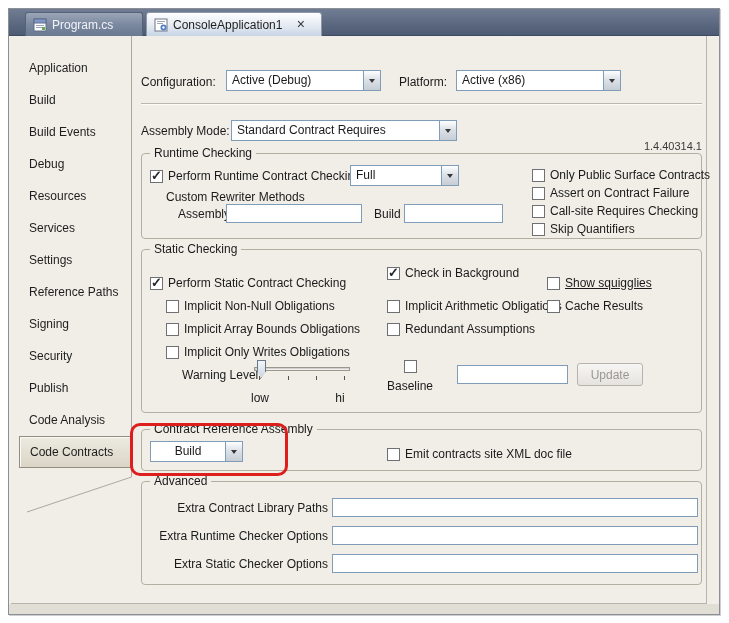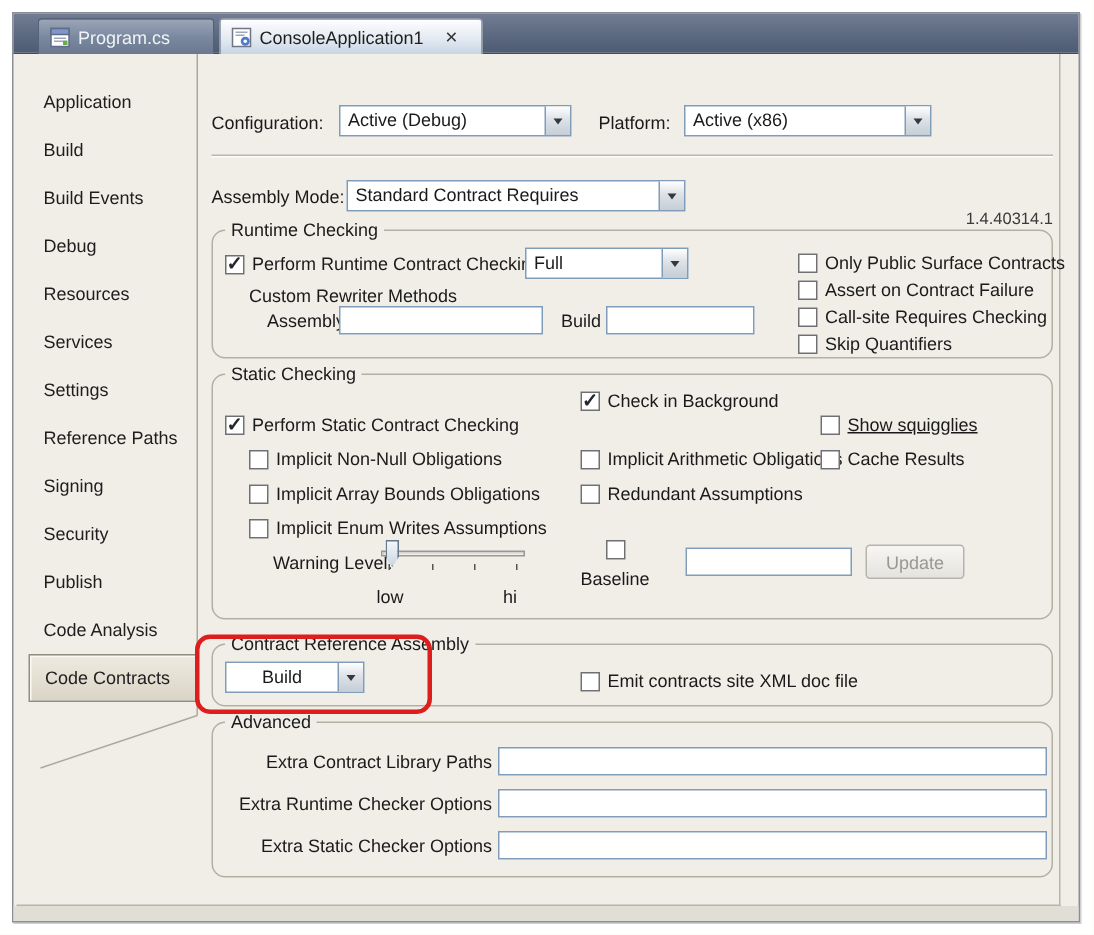--- a/index.html
+++ b/index.html
@@ -94,21 +94,21 @@
     border: 1px solid #6F7073; position: relative;
   }
   .cb.checked::after {
     content: "\2713"; position: absolute; left: 0px; top: -3px;
     font-size: 13px; font-weight: bold; color: #24272B;
   }
   .cblabel { font-size: 12px; line-height: 16px; }
   .underline { text-decoration: underline; }
   .grp {
     position: absolute; border: 1px solid #B3B0A3;
-    border-radius: 9px;
+    border-radius: 4px;
   }
   .grp-title {
     position: absolute; top: -8px; left: 8px; background: #F0EEE7;
     padding: 0 4px; font-size: 12px; white-space: nowrap;
   }
   .separator {
     position: absolute; height: 2px;
     border-top: 1px solid #BAB7AC; border-bottom: 1px solid #FDFCF9;
   }
   .btn-disabled {
@@ -271,21 +271,21 @@
     </div>
   </div>
 
   <div class="grp" style="left:132px; top:240px; width:561px; height:164px;">
     <div class="grp-title">Static Checking</div>
 
     <div class="cbrow" style="left:8px; top:25px;">
       <span class="cb checked"></span>
       <span class="cblabel">Perform Static Contract Checking</span>
     </div>
-    <div class="cbrow" style="left:245px; top:9px;">
+    <div class="cbrow" style="left:245px; top:15px;">
       <span class="cb checked"></span>
       <span class="cblabel">Check in Background</span>
     </div>
     <div class="cbrow" style="left:405px; top:25px;">
       <span class="cb"></span>
       <span class="cblabel underline">Show squigglies</span>
     </div>
 
     <div class="cbrow" style="left:24px; top:48px;">
       <span class="cb"></span>
@@ -304,21 +304,21 @@
       <span class="cb"></span>
       <span class="cblabel">Implicit Array Bounds Obligations</span>
     </div>
     <div class="cbrow" style="left:245px; top:71px;">
       <span class="cb"></span>
       <span class="cblabel">Redundant Assumptions</span>
     </div>
 
     <div class="cbrow" style="left:24px; top:94px;">
       <span class="cb"></span>
-      <span class="cblabel">Implicit Enum Writes Assumptions</span>
+      <span class="cblabel">Implicit Only Writes Obligations</span>
     </div>
 
     <div class="lbl" style="left:40px; top:117px;">Warning Level:</div>
     <div class="slider" style="left:112px; top:110px;">
       <div class="track"></div>
       <div class="tick" style="left:5px;"></div>
       <div class="tick" style="left:34px;"></div>
       <div class="tick" style="left:62px;"></div>
       <div class="tick" style="left:90px;"></div>
       <div class="thumb"></div>

